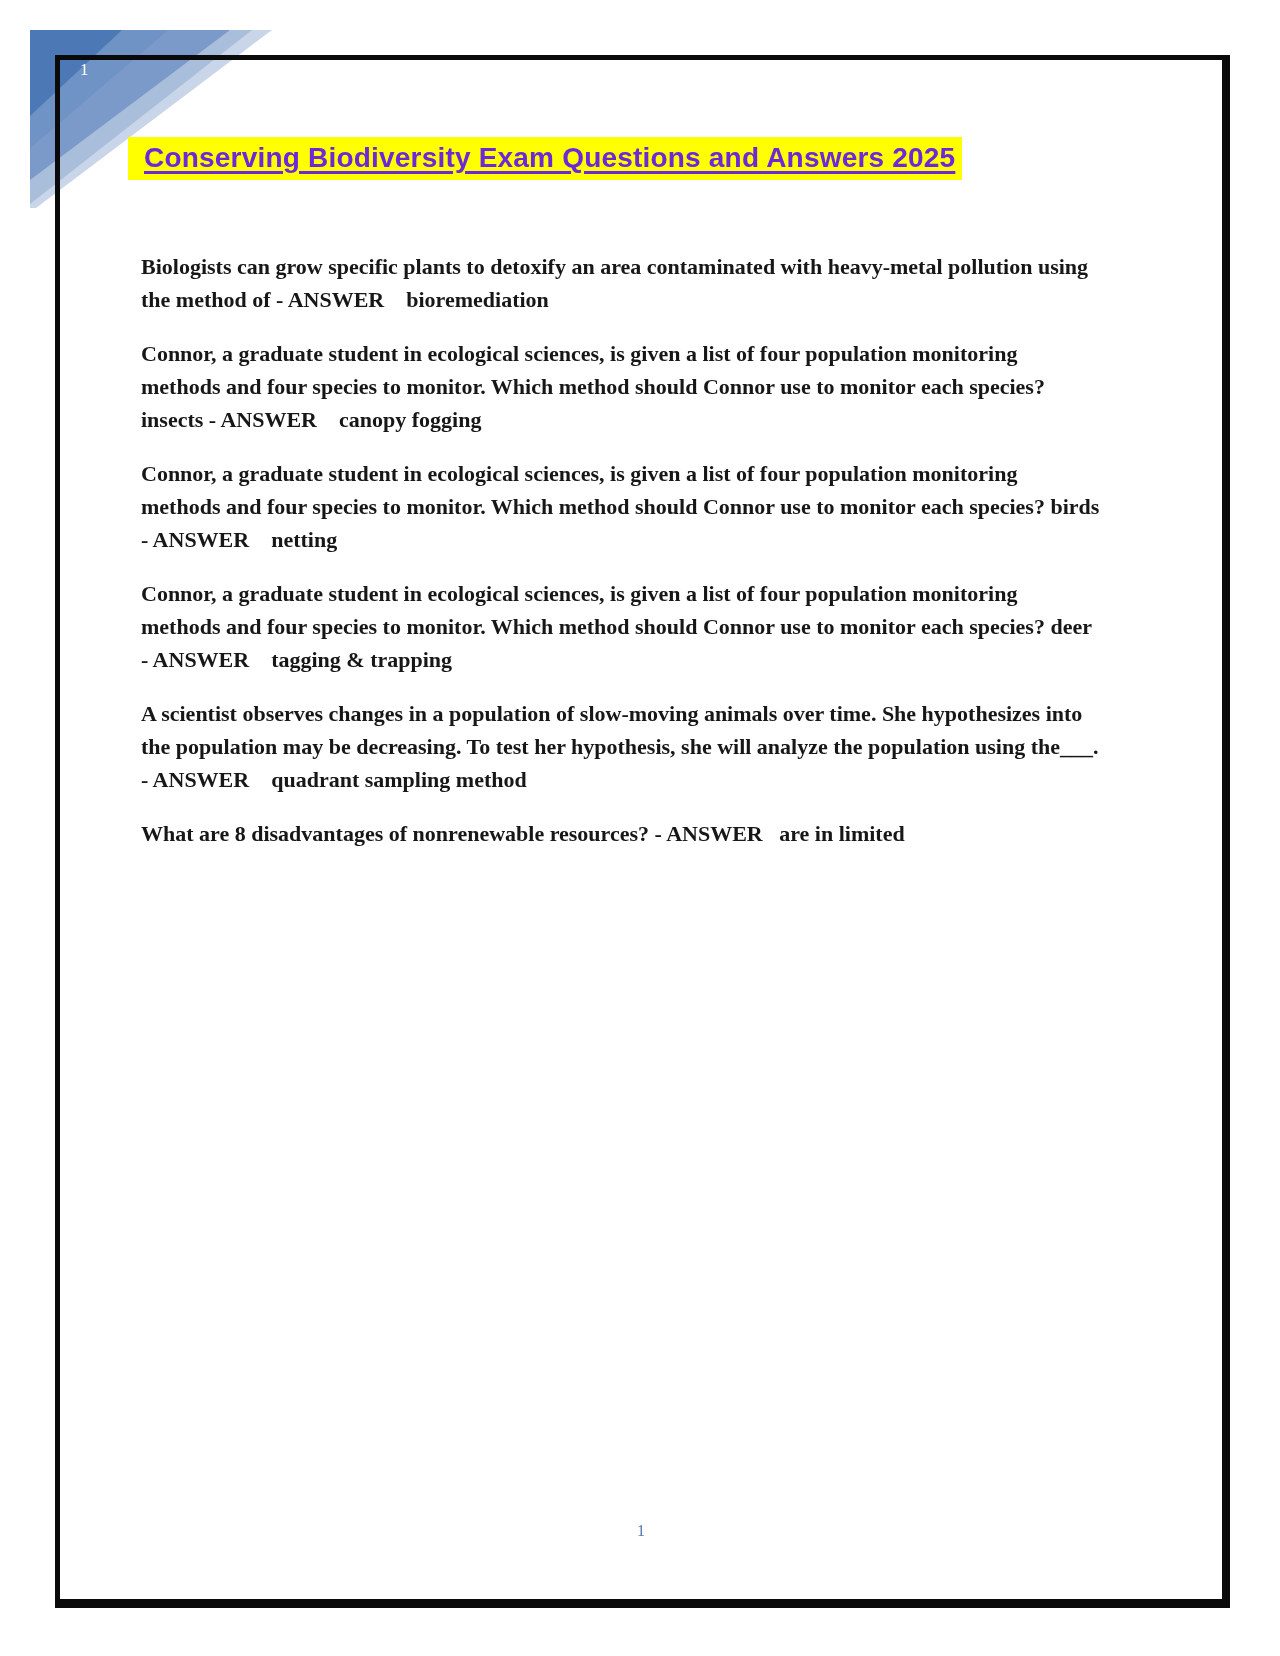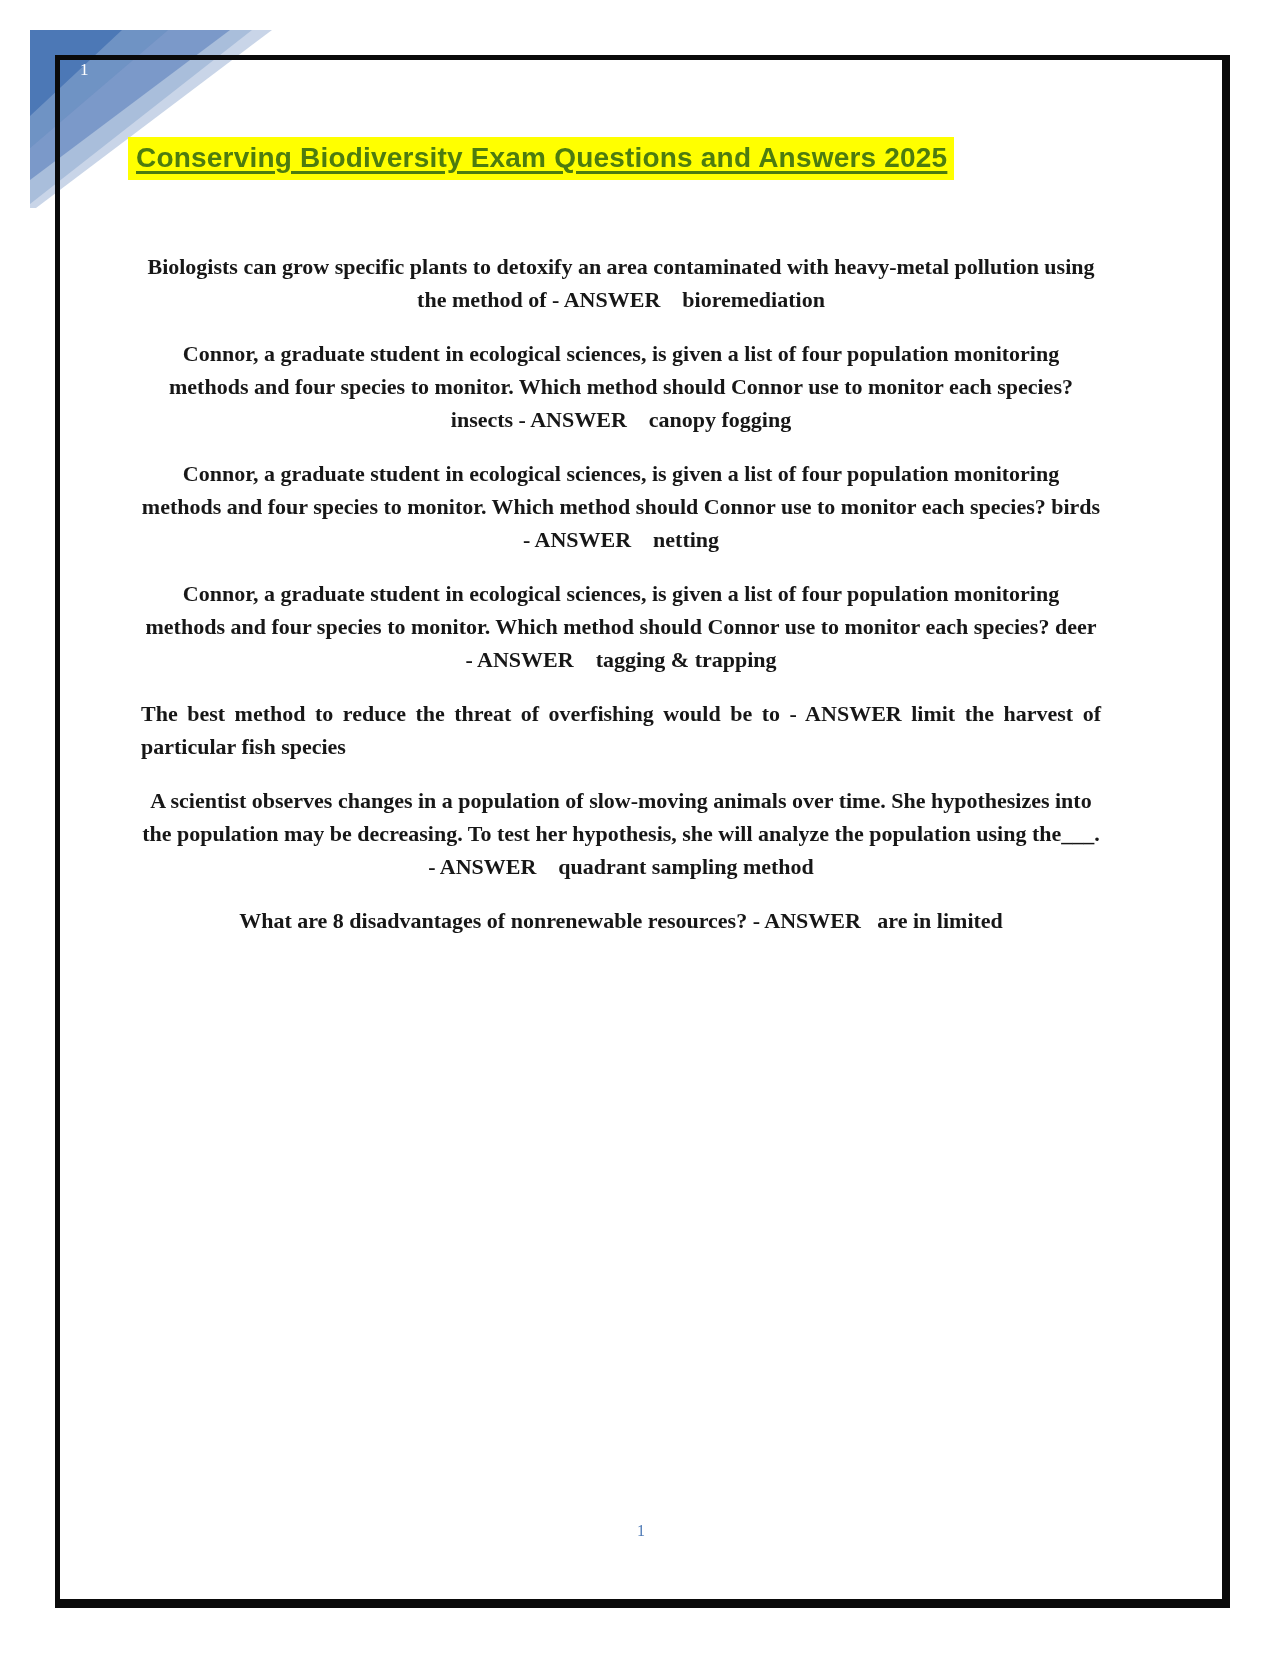--- a/index.html
+++ b/index.html
@@ -49,44 +49,43 @@
   .content {
     position: absolute;
     left: 141px;
     top: 137px;
     width: 960px;
     z-index: 3;
   }
   .doc-title {
     display: inline-block;
     margin: 0 0 0 -13px;
-    padding: 4px 7px 6px 8px;
+    padding: 4px 7px 6px 16px;
     background: #ffff00;
-    color: #4d7c0f;
+    color: #6d28d9;
     font-family: "Liberation Sans", sans-serif;
     font-weight: 700;
     font-size: 28px;
     line-height: 33px;
     text-decoration: underline;
     text-decoration-thickness: 3px;
     text-underline-offset: 4px;
     letter-spacing: 0.2px;
   }
   .paragraphs {
     margin-top: 70px;
   }
   .paragraphs p {
     margin: 0 0 21px 0;
     font-family: "Liberation Serif", serif;
     font-weight: 700;
     font-size: 22px;
     line-height: 33px;
     color: #171717;
     white-space: pre-wrap;
-    text-align: center;
   }
   .paragraphs p.justified {
     text-align: justify;
   }
   .page-number-bottom {
     position: absolute;
     left: 641px;
     top: 1522px;
     transform: translateX(-50%);
     z-index: 3;
@@ -113,21 +112,20 @@
   <div class="page-number-top">1</div>
 
   <div class="content">
     <h1 class="doc-title">Conserving Biodiversity Exam Questions and Answers 2025</h1>
 
     <div class="paragraphs">
       <p>Biologists can grow specific plants to detoxify an area contaminated with heavy-metal pollution using the method of - ANSWER    bioremediation</p>
       <p>Connor, a graduate student in ecological sciences, is given a list of four population monitoring methods and four species to monitor. Which method should Connor use to monitor each species? insects - ANSWER    canopy fogging</p>
       <p>Connor, a graduate student in ecological sciences, is given a list of four population monitoring methods and four species to monitor. Which method should Connor use to monitor each species? birds - ANSWER    netting</p>
       <p>Connor, a graduate student in ecological sciences, is given a list of four population monitoring methods and four species to monitor. Which method should Connor use to monitor each species? deer - ANSWER    tagging &amp; trapping</p>
-      <p class="justified">The best method to reduce the threat of overfishing would be to - ANSWER limit the harvest of particular fish species</p>
       <p>A scientist observes changes in a population of slow-moving animals over time. She hypothesizes into the population may be decreasing. To test her hypothesis, she will analyze the population using the___. - ANSWER    quadrant sampling method</p>
       <p>What are 8 disadvantages of nonrenewable resources? - ANSWER   are in limited</p>
     </div>
   </div>
 
   <div class="page-number-bottom">1</div>
 
 </div>
 
 </body></html>

